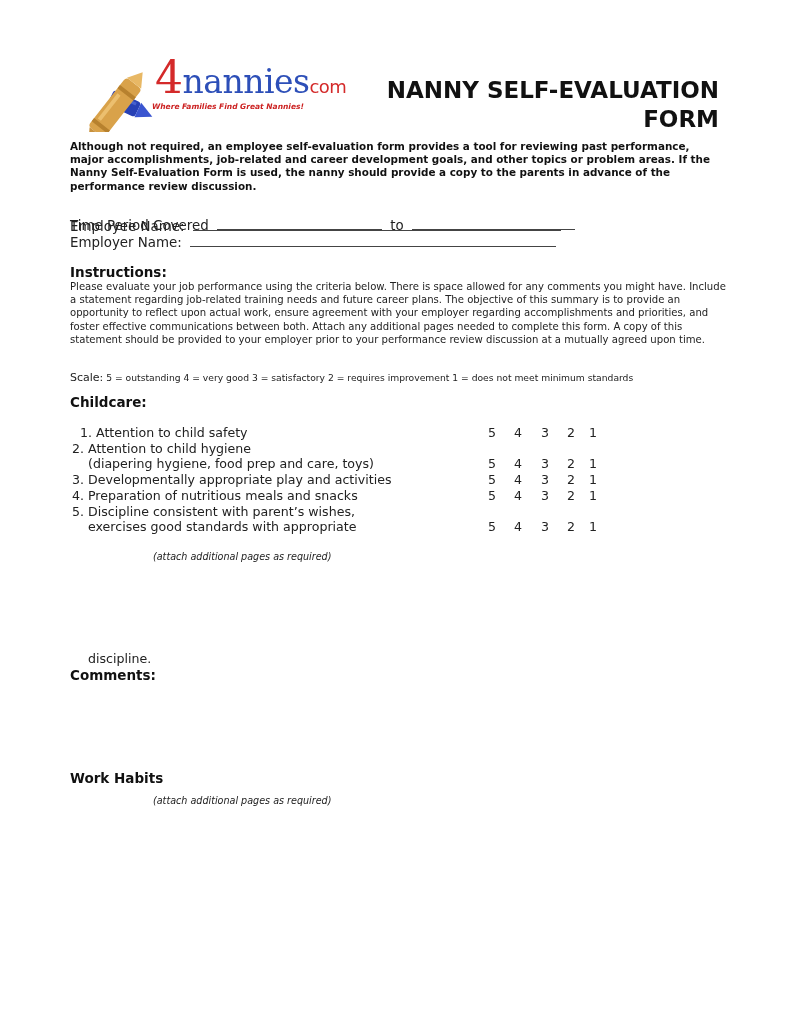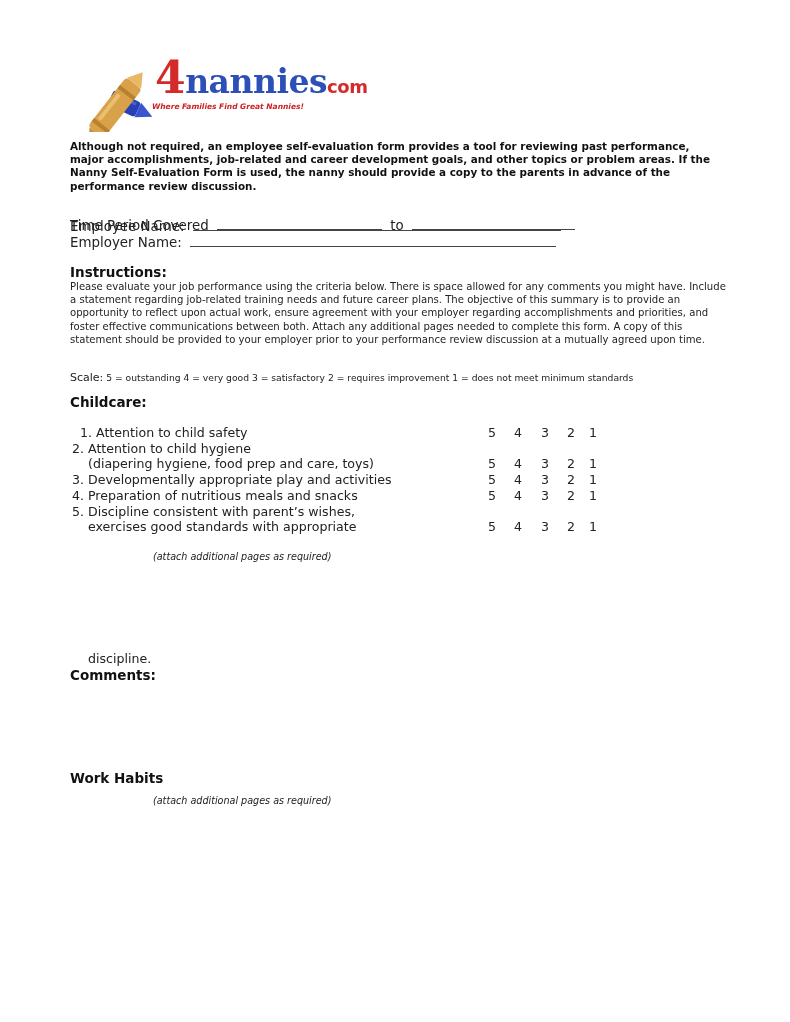--- a/index.html
+++ b/index.html
@@ -2,21 +2,21 @@
 <html><head>
 <meta charset="utf-8">
 <style>
   html, body { margin: 0; padding: 0; background: #ffffff; }
   body { width: 790px; height: 1022px; position: relative; overflow: hidden;
          font-family: "DejaVu Sans", sans-serif; color: #111; }
   .abs { position: absolute; }
 
   
   .logo { left: 74px; top: 60px; width: 272px; height: 70px; }
-  .logo-text { left: 155px; top: 58px; font-family: "DejaVu Serif", serif; font-weight: bold;
+  .logo-text { left: 155px; top: 58px; font-family: "DejaVu Serif", serif; font-weight: normal;
                font-size: 33px; letter-spacing: -0.5px; line-height: 40px; white-space: nowrap; }
   .logo-four { color: #d42a2a; font-size: 44px; }
   .logo-nannies { color: #2d4fb8; }
   .logo-com { color: #d42a2a; font-size: 18px; font-family: "DejaVu Sans", sans-serif; }
   .logo-tag { left: 152px; top: 102px; font-family: "DejaVu Sans", sans-serif; font-style: italic;
               font-weight: bold; font-size: 7.5px; color: #c22; white-space: nowrap; }
 
   
   .title { right: 71px; top: 76px; text-align: right; font-weight: bold; font-size: 23px;
            line-height: 29px; color: #111; width: 400px; }
@@ -67,20 +67,22 @@
       <polygon points="0,2 -12,10 0,18" fill="#c8913d"></polygon>
     </g>
   </svg>
 </div>
 <div class="abs logo-text">
   <span class="logo-four">4</span><span class="logo-nannies">nannies</span><span class="logo-com">com</span>
 </div>
 <div class="abs logo-tag">Where Families Find Great Nannies!</div>
 
 <div class="abs title">
+  <div>NANNY SELF-EVALUATION</div>
+  <div>FORM</div>
 </div>
 
 <div class="abs intro">Although not required, an employee self-evaluation form provides a tool for reviewing past performance, major accomplishments, job-related and career development goals, and other topics or problem areas. If the Nanny Self-Evaluation Form is used, the nanny should provide a copy to the parents in advance of the performance review discussion.</div>
 
 <div class="abs field-row" style="top:217px;">
   <span>Time Period Covered</span>
   <span class="field-line" style="width:165px; margin-left:4px;"></span>
   <span style="margin-left:4px;">to</span>
   <span class="field-line" style="width:163px; margin-left:4px;"></span>
 </div>

